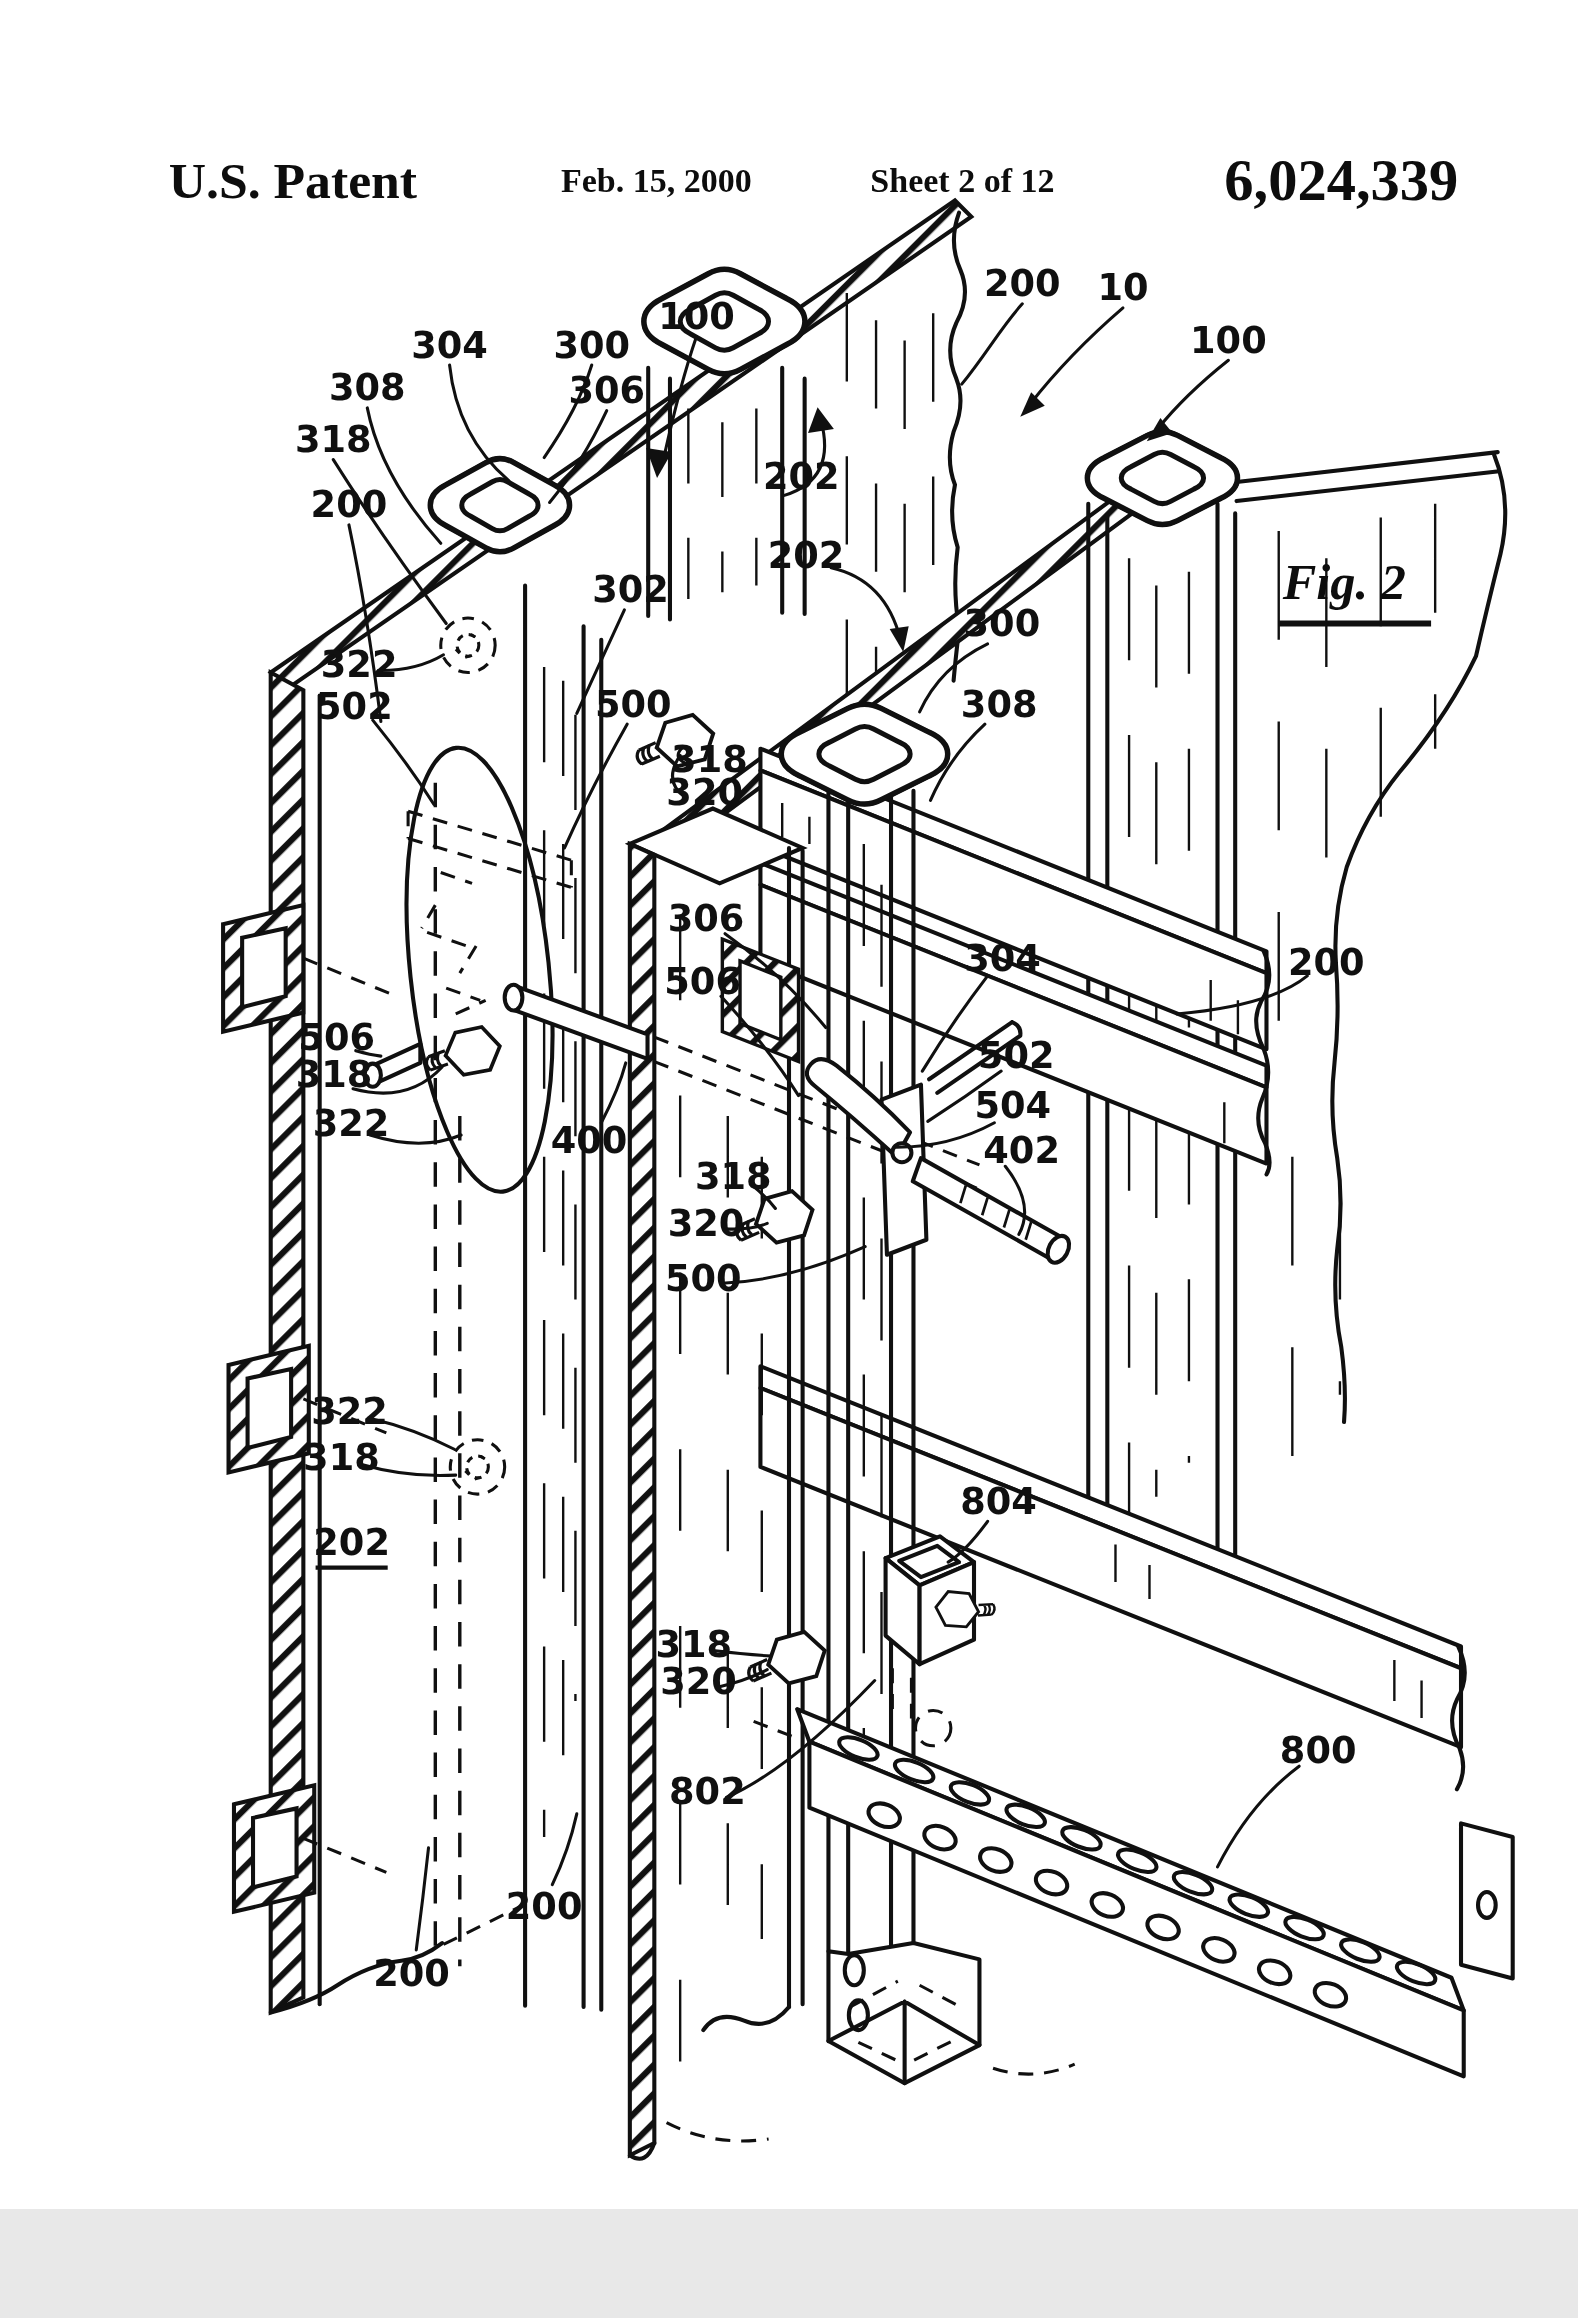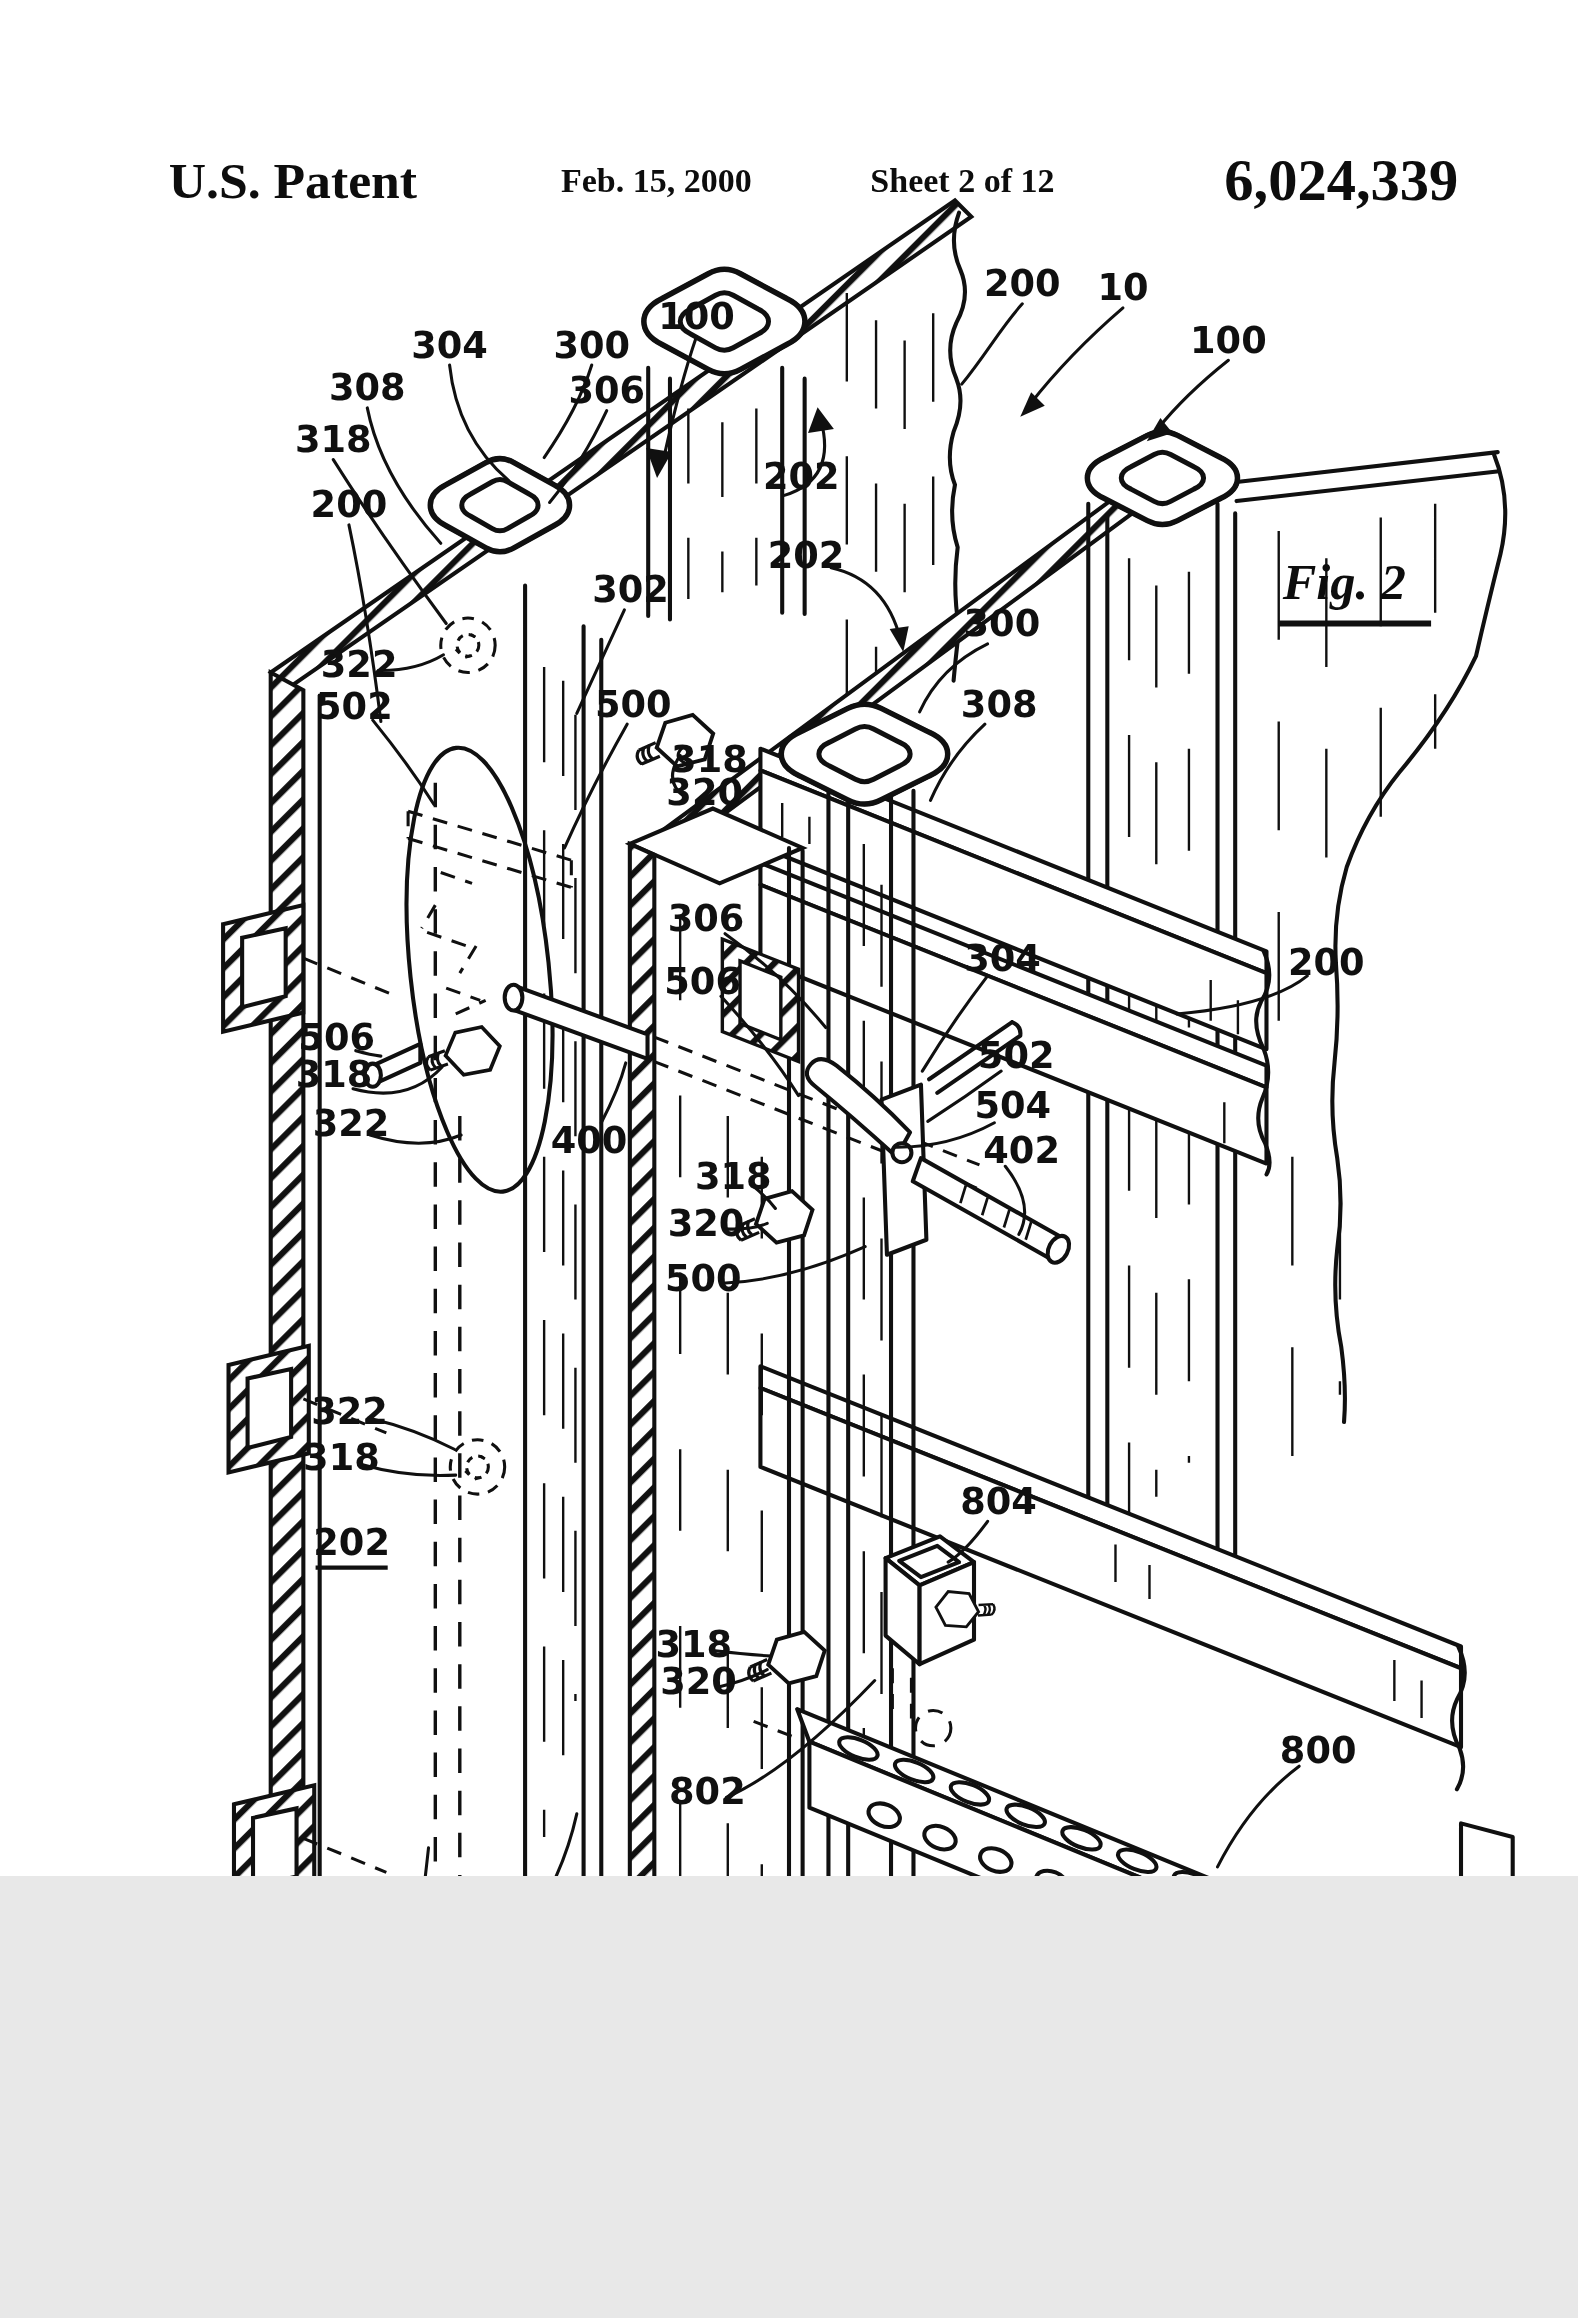--- a/index.html
+++ b/index.html
@@ -1,16 +1,16 @@
 <!DOCTYPE html>
 <html style="font-size:11px"><head>
 <meta charset="utf-8">
 <style>
   html,body{margin:0;padding:0;background:#e8e8e8;}
-  #page{position:relative;width:1578px;height:1876px;background:#ffffff;margin:0 auto;
+  #page{position:relative;width:1578px;height:2209px;background:#ffffff;margin:0 auto;
         font-family:"Liberation Serif", serif;}
   svg{position:absolute;left:0;top:0;}
   .hdr-title{font:bold 76px "Liberation Serif", serif;fill:#0d0d0d;}
   .hdr-small{font:bold 50px "Liberation Serif", serif;fill:#0d0d0d;}
   .hdr-num{font:bold 86px "Liberation Serif", serif;fill:#0d0d0d;}
   .figcap{font:bold italic 74px "Liberation Serif", serif;fill:#0d0d0d;}
   .lbl{font:600 54px "DejaVu Sans", sans-serif;fill:#101010;}
   .st{stroke:#101010;fill:none;stroke-width:6;stroke-linecap:round;stroke-linejoin:round;}
   .stw{stroke:#101010;fill:#ffffff;stroke-width:6;stroke-linejoin:round;}
   .thin{stroke:#101010;fill:none;stroke-width:4;}

